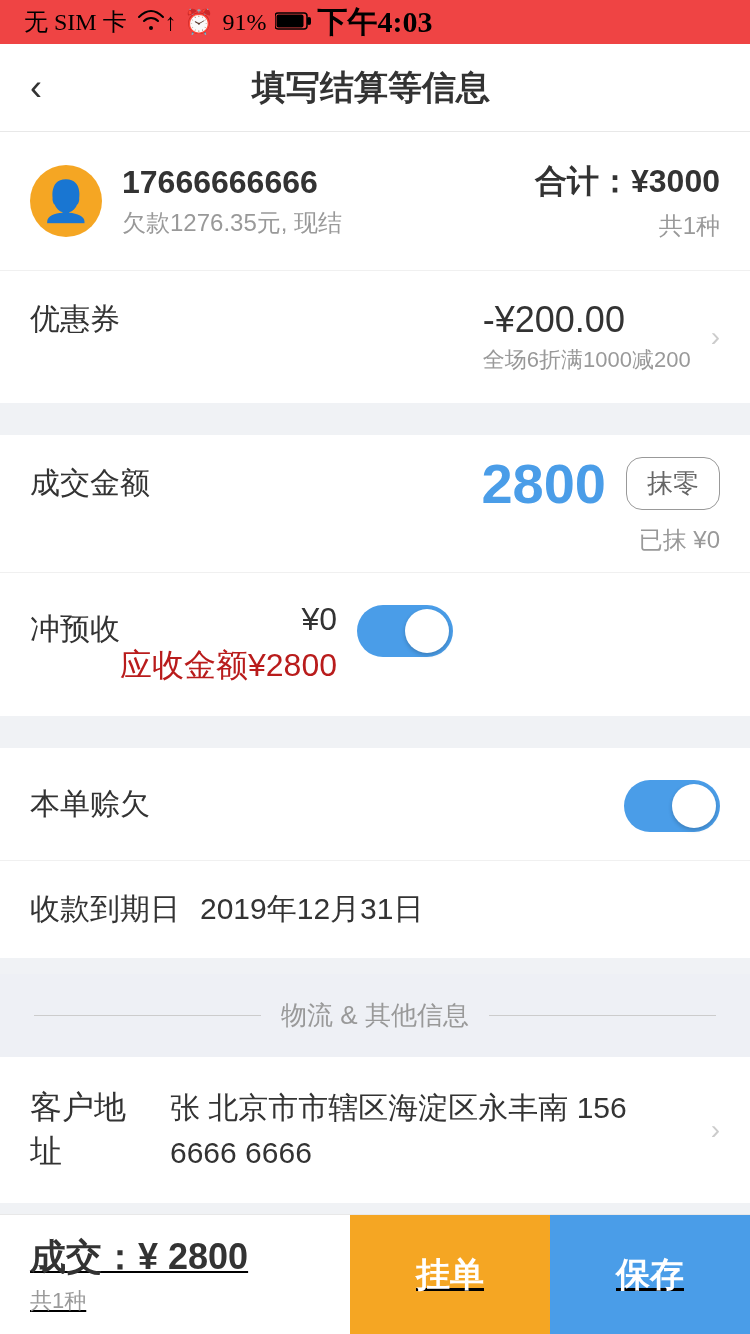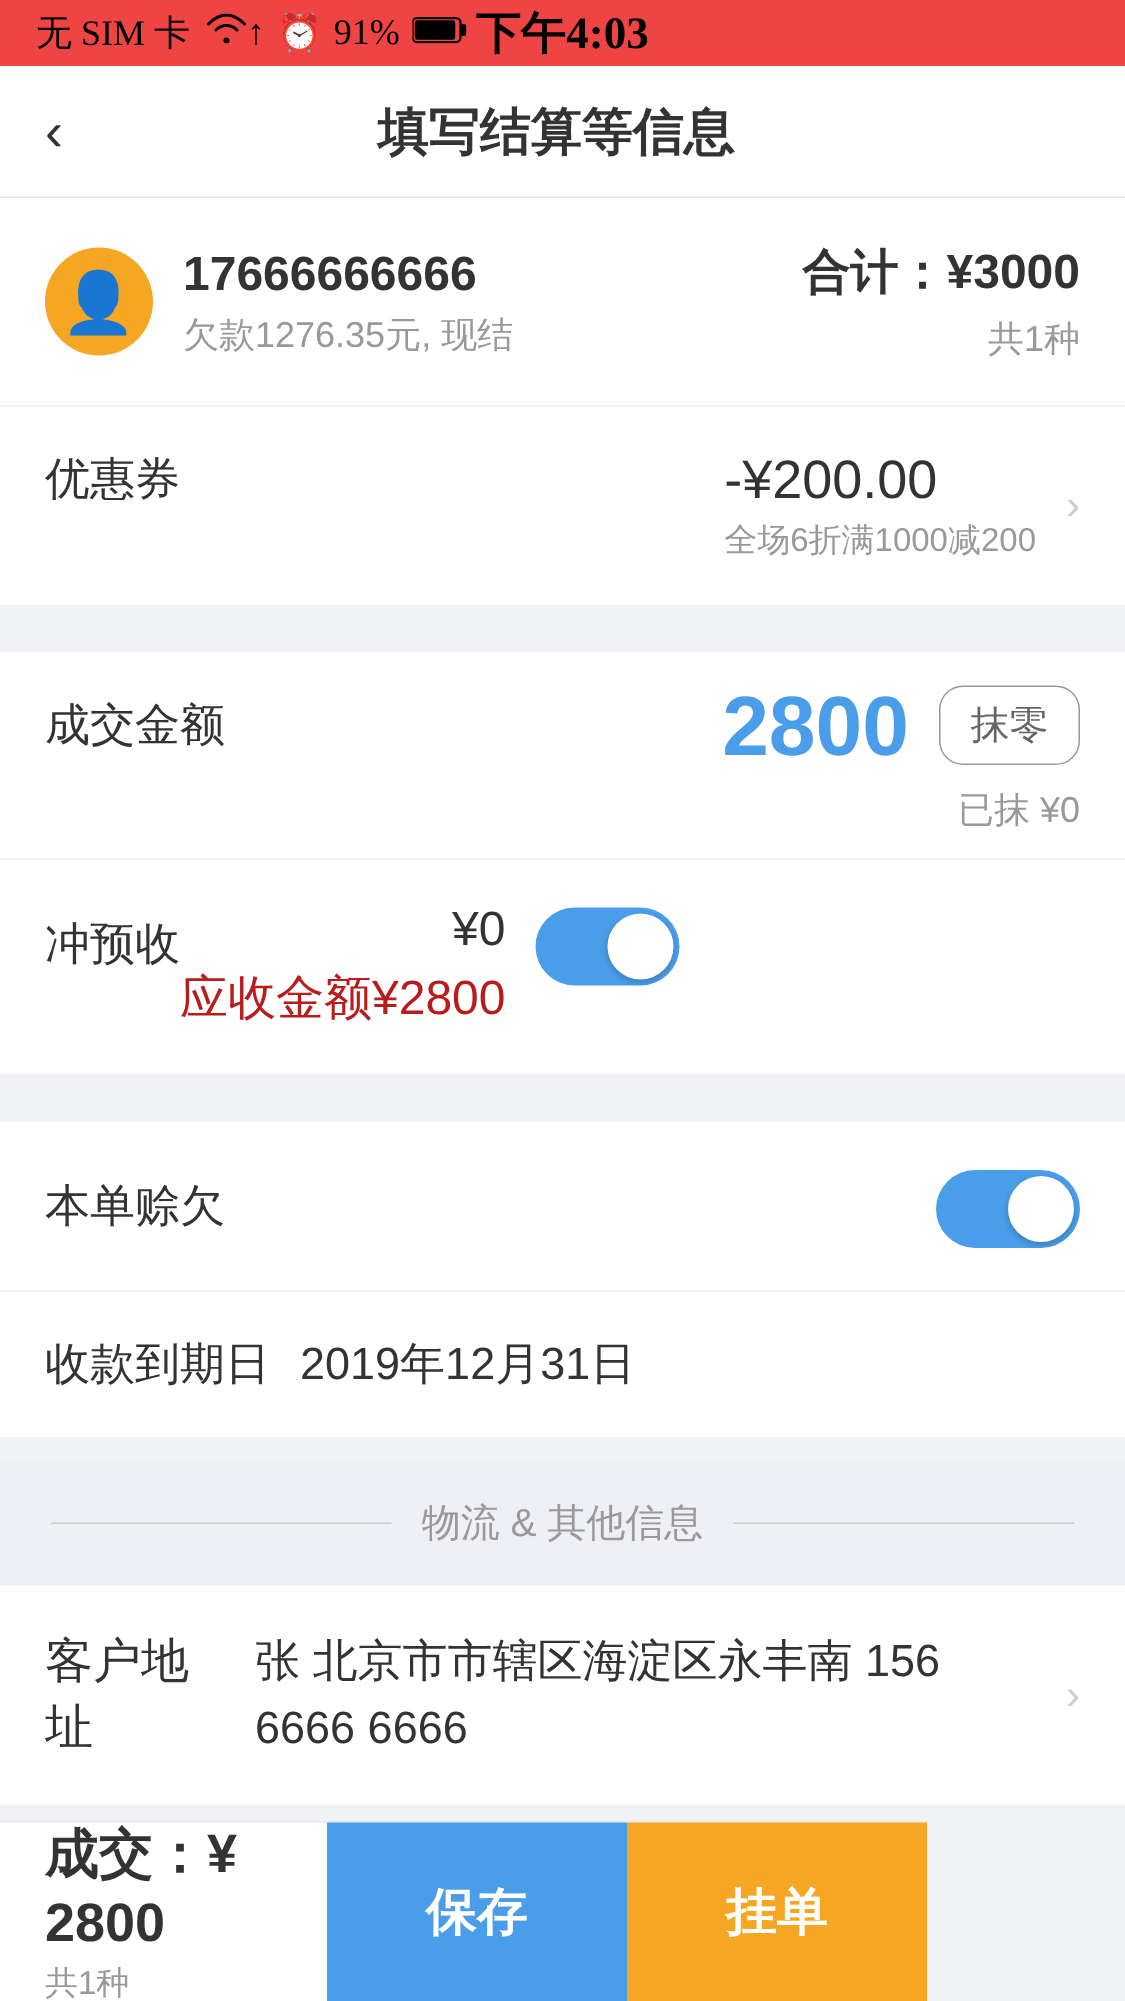--- a/index.html
+++ b/index.html
@@ -318,26 +318,27 @@
     
     .extra-space {
       height: 200px;
       background: #f0f2f5;
     }
 
     
     .bottom-bar {
       position: fixed;
       bottom: 0;
-      width: 618px;
+      width: 750px;
       height: 120px;
       background: #fff;
       display: flex;
       align-items: center;
       border-top: 1px solid #e8e8e8;
+      text-decoration: underline;
     }
     .bottom-summary {
       flex: 1;
       padding: 0 30px;
     }
     .bottom-deal {
       font-size: 28px;
       color: #333;
     }
     .bottom-deal span {
@@ -490,15 +491,15 @@
 
 <div class="extra-space"></div>
 
 <div class="bottom-bar">
   <div class="bottom-summary">
     <div class="bottom-deal">
       <span>成交：</span><span>¥ 2800</span>
     </div>
     <div class="bottom-count">共1种</div>
   </div>
+  <div class="bottom-btn btn-pending">挂单</div>
   <div class="bottom-btn btn-save">保存</div>
-  <div class="bottom-btn btn-pending">挂单</div>
 </div>
 
 </body></html>

